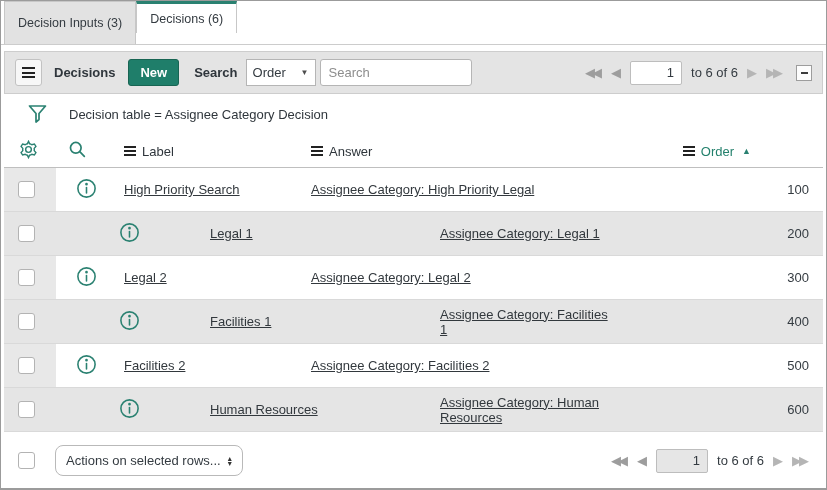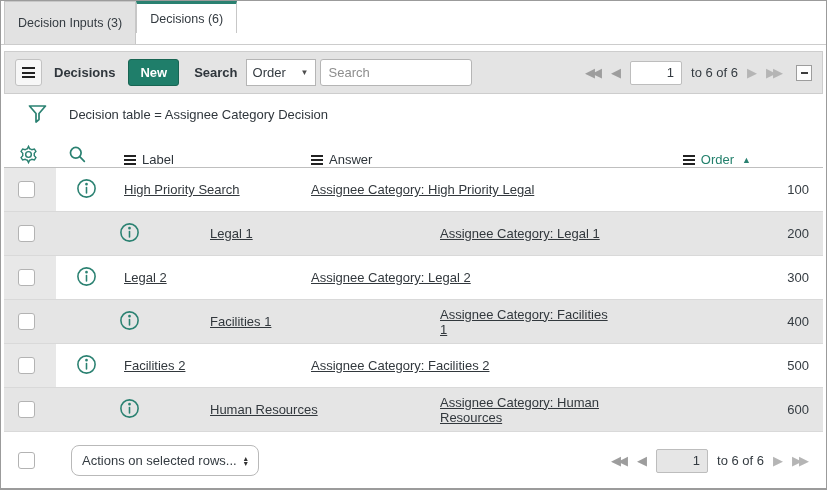--- a/index.html
+++ b/index.html
@@ -48,21 +48,21 @@
   .collapse-btn { width:16px; height:16px; background:#fdfdfd; border:1px solid #9d9d9d; margin-left:4px;
                   display:flex; align-items:center; justify-content:center; cursor:pointer; }
   .collapse-btn i { display:block; width:7px; height:2px; background:#3c3c3c; }
 
   
   .filter-row { display:flex; align-items:center; height:41px; background:#fff; }
   .funnel { margin-left:24px; cursor:pointer; }
   .filter-text { margin-left:22px; color:#2f363c; cursor:pointer; }
 
   
-  .tbl-header { display:flex; align-items:flex-end; height:33px; border-bottom:1px solid #bfbfbf; background:#fff; }
+  .tbl-header { display:flex; align-items:center; height:33px; border-bottom:1px solid #bfbfbf; background:#fff; }
   .col-check { width:52px; flex:none; }
   .col-info  { width:58px; flex:none; }
   .col-label { width:190px; flex:none; padding-left:10px; }
   .col-answer{ flex:1; padding-left:7px; }
   .col-order { width:170px; flex:none; text-align:right; padding-right:14px; }
   .hdr-cell { display:flex; align-items:center; gap:6px; color:#2e353b; cursor:pointer; }
   .bars { display:flex; flex-direction:column; gap:2px; }
   .bars i { display:block; width:12px; height:2px; background:#222; }
   .hdr-order { justify-content:flex-end; padding-right:58px; color:#23806c; }
   .sort-asc { font-size:9px; color:#2a8171; margin-left:2px; }
@@ -76,21 +76,21 @@
   .row.striped .col-check { background:#e5e5e5; }
   .checkbox { appearance:none; -webkit-appearance:none; width:17px; height:17px; background:#fff;
               border:1px solid #b3b3b3; border-radius:3px; margin-left:14px; cursor:pointer; }
   .info-wrap { margin-left:20px; }
   a.cell-link { color:#32383d; text-decoration:underline; cursor:pointer; }
   .order-val { color:#343b41; }
 
   
   .footer { display:flex; align-items:center; padding:13px 10px 0 0; }
   .footer .checkbox { margin-left:14px; }
-  .actions-select { display:flex; align-items:center; height:31px; margin-left:36px; background:#fff;
+  .actions-select { display:flex; align-items:center; height:31px; margin-left:20px; background:#fff;
                     border:1px solid #b9b9b9; border-radius:8px; padding:0 10px; gap:7px; cursor:pointer; }
   .updown { display:flex; flex-direction:column; line-height:5px; font-size:8px; color:#333; }
   svg.teal { stroke:#2a8171; }
 </style>
 </head>
 <body>
 
 <div class="frame">
 
   <div class="tabbar">

